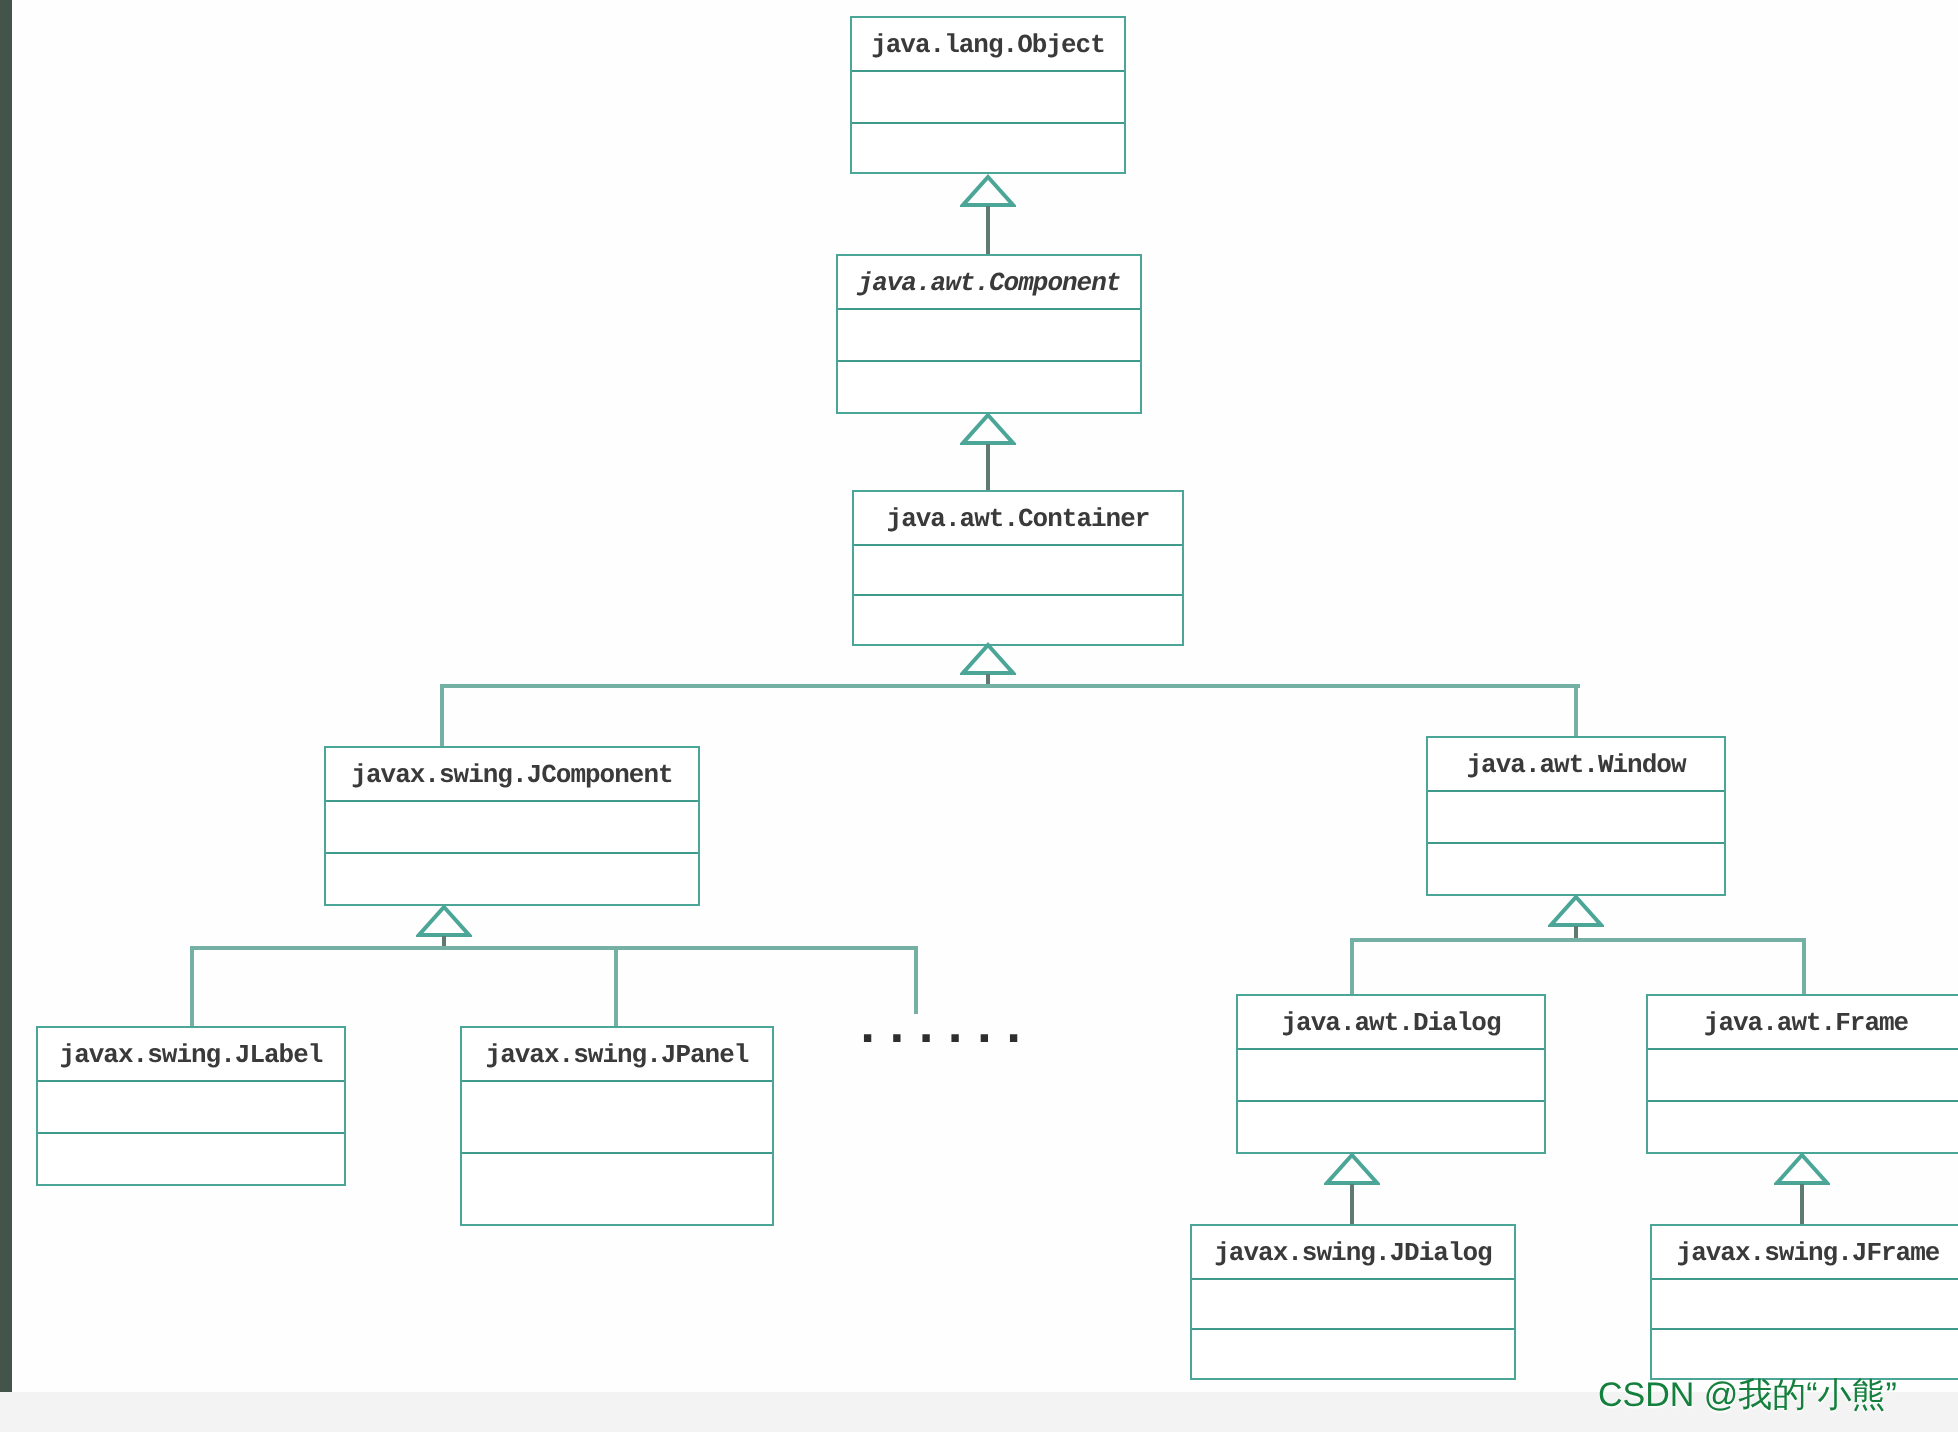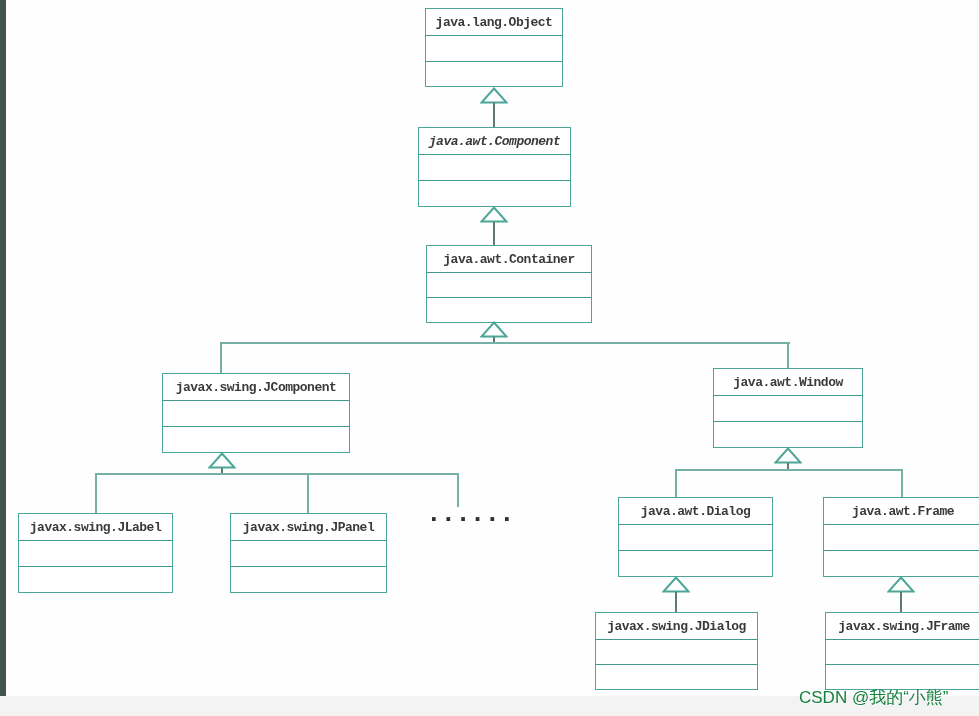--- a/index.html
+++ b/index.html
@@ -24,21 +24,21 @@
   }
   .node .row1 { flex:1; border-bottom:1.5px solid #3f9a8c; }
   .node .row2 { flex:1; }
 
   #n-object     { left:425px; top:8px;   width:138px; height:79px;text-align:right; }
   #n-component  { left:418px; top:127px; width:153px; height:80px;font-style:italic; }
   #n-container  { left:426px; top:245px; width:166px; height:78px; }
   #n-jcomponent { left:128px; top:373px; width:188px; height:80px;margin-left:34px; }
   #n-window     { left:713px; top:368px; width:150px; height:80px; }
   #n-jlabel     { left:18px;  top:513px; width:155px; height:80px; }
-  #n-jpanel     { left:230px; top:513px; width:157px; height:80px; }
+  #n-jpanel     { left:230px; top:513px; width:157px; height:100px; }
   #n-dialog     { left:598px; top:497px; width:155px; height:80px;margin-left:20px; }
   #n-frame      { left:823px; top:497px; width:160px; height:80px; }
   #n-jdialog    { left:595px; top:612px; width:163px; height:78px; }
   #n-jframe     { left:825px; top:612px; width:158px; height:78px; }
 
   
   .vline, .hline { position:absolute; background:#74b0a4; }
   .vline { width:2px; }
   .hline { height:2px; }
   .stub  { background:#5e7a72; }

